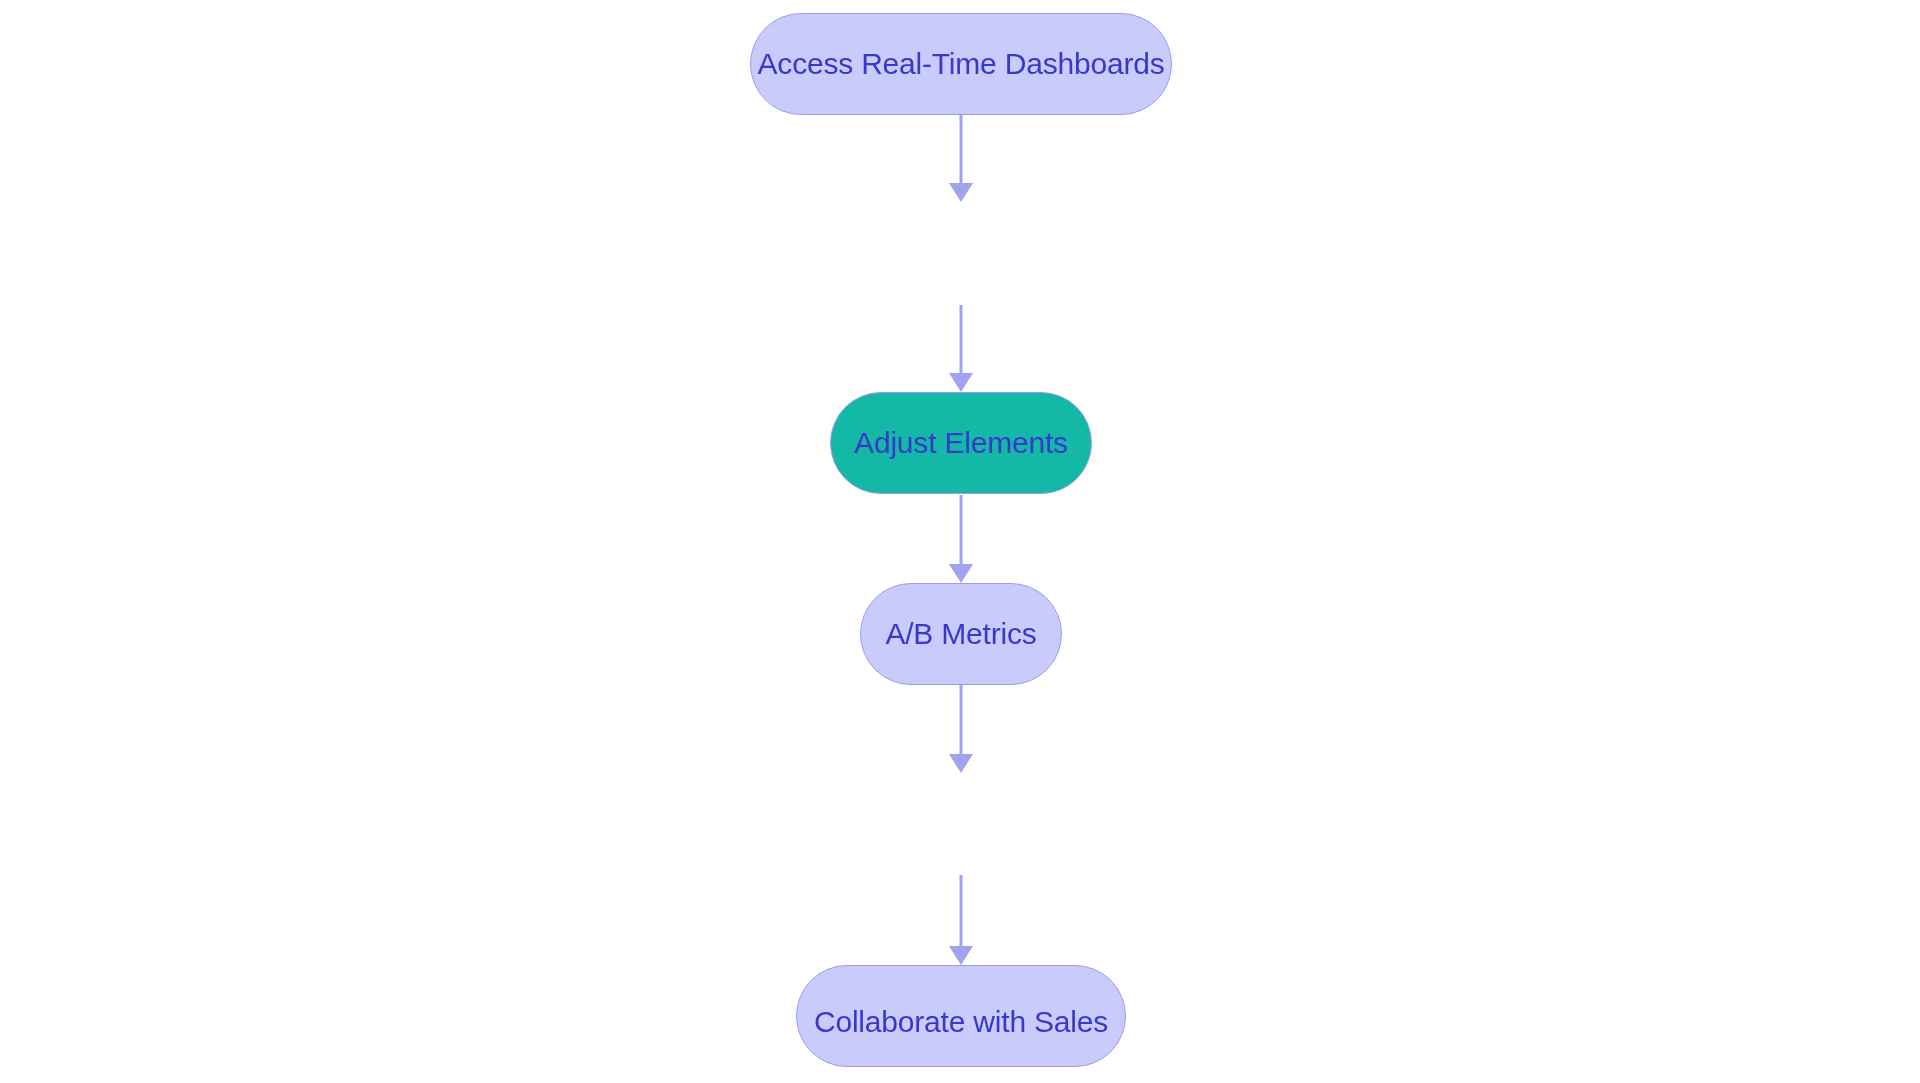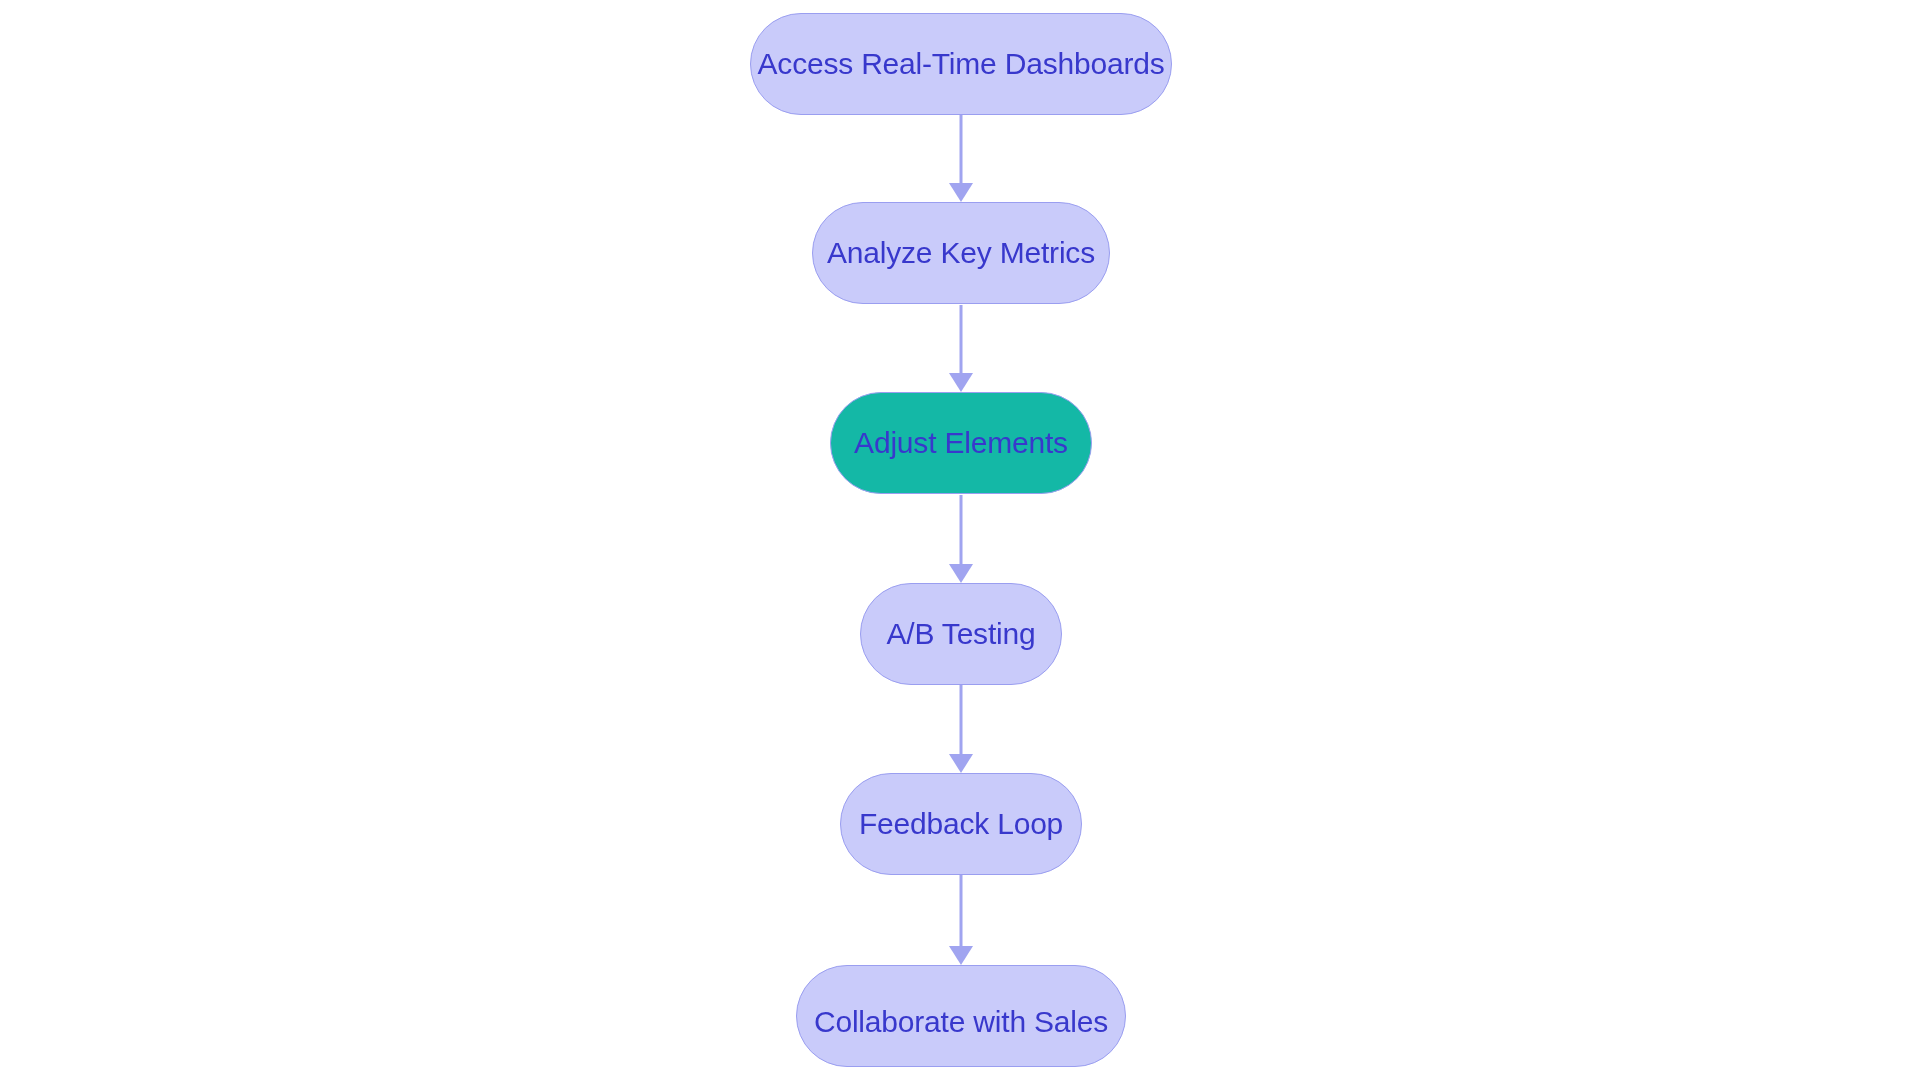--- a/index.html
+++ b/index.html
@@ -92,28 +92,22 @@
       <div class="connector-line" style="height: 71px; background: rgb(160, 164, 240);"></div>
       <div class="connector-head" style="border-top-color: rgb(160, 164, 240);"></div>
     </div>
     <div class="connector" style="left: 961px; top: 875px; height: 90px;">
       <div class="connector-line" style="height: 73px; background: rgb(160, 164, 240);"></div>
       <div class="connector-head" style="border-top-color: rgb(160, 164, 240);"></div>
     </div>
     <div class="node" style="left: 961px; top: 13px; width: 422px; background: rgb(201, 203, 250); border-color: rgb(154, 158, 240);">
       <span class="node-label" style="color: rgb(56, 56, 204);">Access Real-Time Dashboards</span>
     </div>
-    <div class="node" style="left: 961px; top: 202px; width: 298px; background: rgb(201, 203, 250); border-color: rgb(154, 158, 240);">
-      <span class="node-label" style="color: rgb(56, 56, 204);">Analyze Key Metrics</span>
-    </div>
     <div class="node" style="left: 961px; top: 392px; width: 262px; background: #14b8a6; border-color: rgb(154, 158, 240);">
       <span class="node-label" style="color: rgb(56, 56, 204);">Adjust Elements</span>
     </div>
     <div class="node" style="left: 961px; top: 583px; width: 202px; background: rgb(201, 203, 250); border-color: rgb(154, 158, 240);">
-      <span class="node-label" style="color: rgb(56, 56, 204);">A/B Testing</span>
-    </div>
-    <div class="node" style="left: 961px; top: 773px; width: 242px; background: rgb(201, 203, 250); border-color: rgb(154, 158, 240);">
-      <span class="node-label" style="color: rgb(56, 56, 204);">Feedback Loop</span>
+      <span class="node-label" style="color: rgb(56, 56, 204);">A/B Metrics</span>
     </div>
     <div class="node" style="left: 961px; top: 965px; width: 330px; background: rgb(201, 203, 250); border-color: rgb(154, 158, 240);">
       <span class="node-label" style="color: rgb(56, 56, 204); margin-top: 12px;">Collaborate with Sales</span>
     </div>
   </div>
 
 </body></html>

